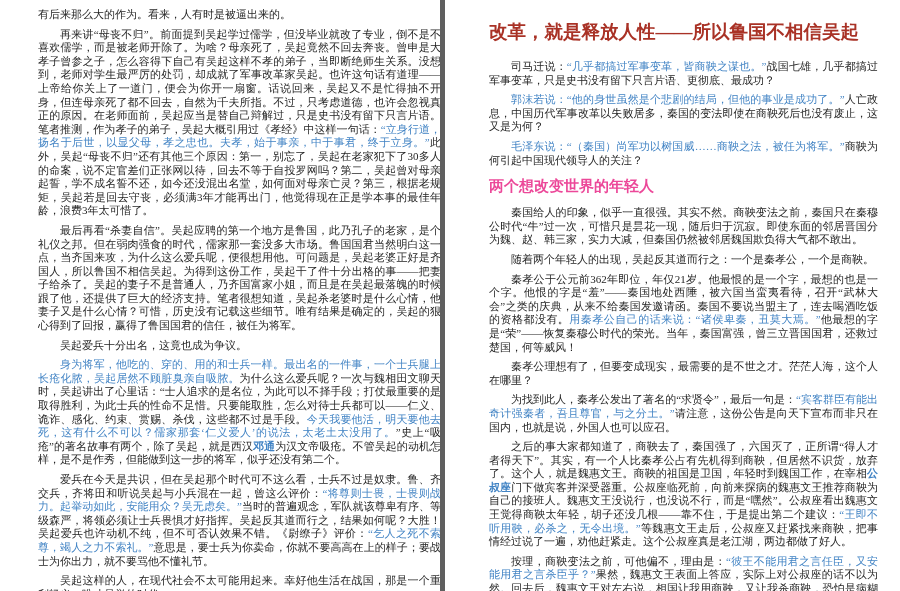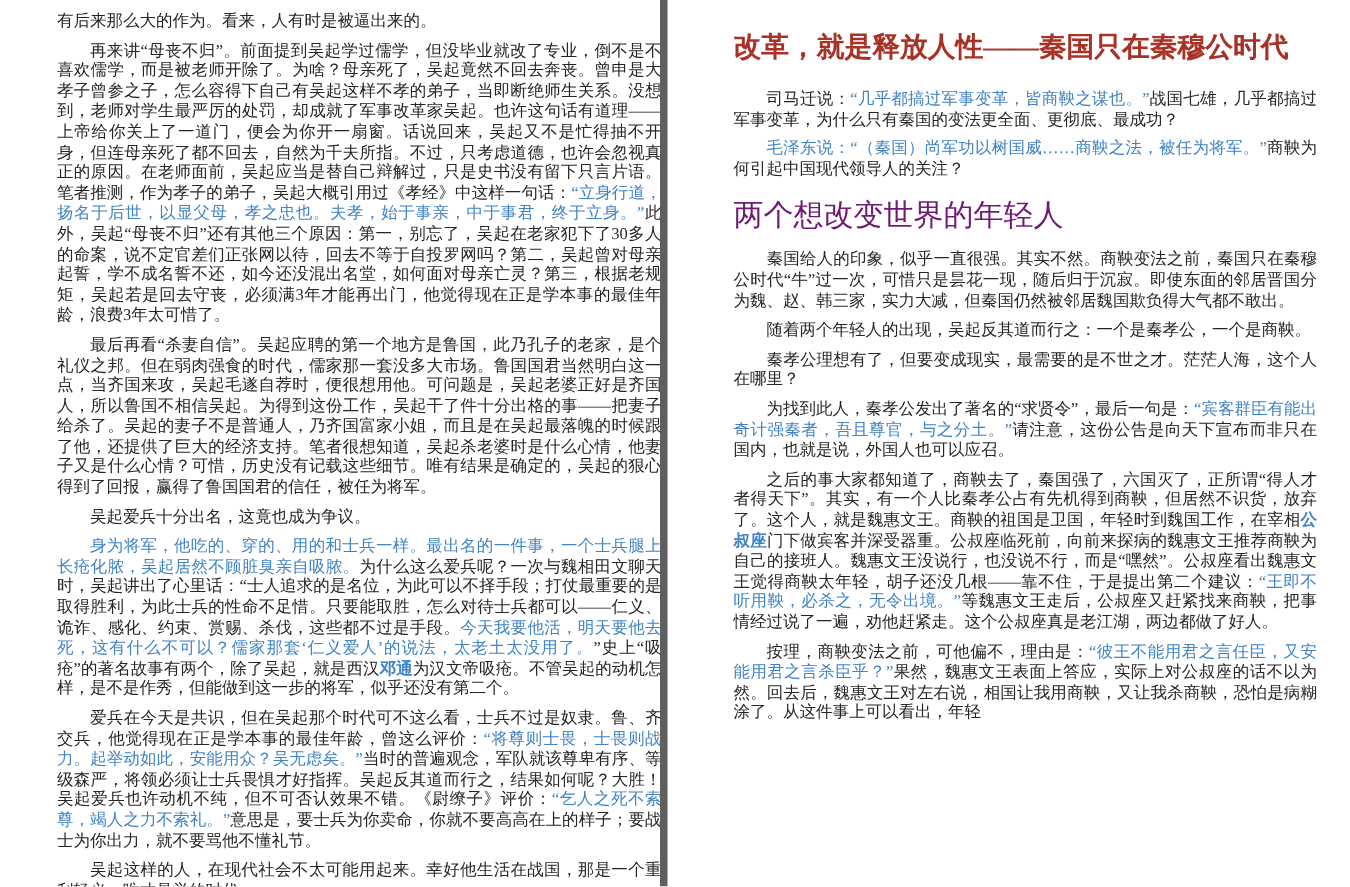--- a/index.html
+++ b/index.html
@@ -19,43 +19,45 @@
     word-break:break-all;
   }
   p.noindent{text-indent:0;}
   .bl{color:var(--quote,#4183c4);}
   a.ent{color:var(--quote,#4183c4);text-decoration:none;cursor:pointer;font-weight:bold;}
   h1.title{
     font-size:18.5px;font-weight:bold;line-height:1.3;
     color:var(--title,#a93226);margin:0 0 16px 0;
   }
   h2.h2{
-    font-size:20px;font-weight:normal;color:#701a75;
+    font-size:15px;font-weight:bold;color:#ec4899;
     margin:10px 0 10px 0;
   }
 </style>
 </head>
 <body>
 
 <div class="page-col col-left">
   <p class="para noindent"><span>有后来那么大的作为。看来，人有时是被逼出来的。</span></p>
   <p class="para"><span>再来讲“母丧不归”。前面提到吴起学过儒学，但没毕业就改了专业，倒不是不喜欢儒学，而是被老师开除了。为啥？母亲死了，吴起竟然不回去奔丧。曾申是大孝子曾参之子，怎么容得下自己有吴起这样不孝的弟子，当即断绝师生关系。没想到，老师对学生最严厉的处罚，却成就了军事改革家吴起。也许这句话有道理——上帝给你关上了一道门，便会为你开一扇窗。话说回来，吴起又不是忙得抽不开身，但连母亲死了都不回去，自然为千夫所指。不过，只考虑道德，也许会忽视真正的原因。在老师面前，吴起应当是替自己辩解过，只是史书没有留下只言片语。笔者推测，作为孝子的弟子，吴起大概引用过《孝经》中这样一句话：</span><span class="bl">“立身行道，扬名于后世，以显父母，孝之忠也。夫孝，始于事亲，中于事君，终于立身。”</span><span>此外，吴起“母丧不归”还有其他三个原因：第一，别忘了，吴起在老家犯下了30多人的命案，说不定官差们正张网以待，回去不等于自投罗网吗？第二，吴起曾对母亲起誓，学不成名誓不还，如今还没混出名堂，如何面对母亲亡灵？第三，根据老规矩，吴起若是回去守丧，必须满3年才能再出门，他觉得现在正是学本事的最佳年龄，浪费3年太可惜了。</span></p>
-  <p class="para"><span>最后再看“杀妻自信”。吴起应聘的第一个地方是鲁国，此乃孔子的老家，是个礼仪之邦。但在弱肉强食的时代，儒家那一套没多大市场。鲁国国君当然明白这一点，当齐国来攻，吴起毛遂自荐时，便很想用他。可问题是，吴起老婆正好是齐国人，所以鲁国不相信吴起。为得到这份工作，吴起干了件十分出格的事——把妻子给杀了。吴起的妻子不是普通人，乃齐国富家小姐，而且是在吴起最落魄的时候跟了他，还提供了巨大的经济支持。笔者很想知道，吴起杀老婆时是什么心情，他妻子又是什么心情？可惜，历史没有记载这些细节。唯有结果是确定的，吴起的狠心得到了回报，赢得了鲁国国君的信任，被任为将军。</span></p>
+  <p class="para"><span>最后再看“杀妻自信”。吴起应聘的第一个地方是鲁国，此乃孔子的老家，是个礼仪之邦。但在弱肉强食的时代，儒家那一套没多大市场。鲁国国君当然明白这一点，当齐国来攻，为什么这么爱兵呢，便很想用他。可问题是，吴起老婆正好是齐国人，所以鲁国不相信吴起。为得到这份工作，吴起干了件十分出格的事——把妻子给杀了。吴起的妻子不是普通人，乃齐国富家小姐，而且是在吴起最落魄的时候跟了他，还提供了巨大的经济支持。笔者很想知道，吴起杀老婆时是什么心情，他妻子又是什么心情？可惜，历史没有记载这些细节。唯有结果是确定的，吴起的狠心得到了回报，赢得了鲁国国君的信任，被任为将军。</span></p>
   <p class="para"><span>吴起爱兵十分出名，这竟也成为争议。</span></p>
   <p class="para"><span class="bl">身为将军，他吃的、穿的、用的和士兵一样。最出名的一件事，一个士兵腿上长疮化脓，吴起居然不顾脏臭亲自吸脓。</span><span>为什么这么爱兵呢？一次与魏相田文聊天时，吴起讲出了心里话：“士人追求的是名位，为此可以不择手段；打仗最重要的是取得胜利，为此士兵的性命不足惜。只要能取胜，怎么对待士兵都可以——仁义、诡诈、感化、约束、赏赐、杀伐，这些都不过是手段。</span><span class="bl">今天我要他活，明天要他去死，这有什么不可以？儒家那套‘仁义爱人’的说法，太老土太没用了。</span><span>”史上“吸疮”的著名故事有两个，除了吴起，就是西汉</span><a class="ent">邓通</a><span>为汉文帝吸疮。不管吴起的动机怎样，是不是作秀，但能做到这一步的将军，似乎还没有第二个。</span></p>
-  <p class="para"><span>爱兵在今天是共识，但在吴起那个时代可不这么看，士兵不过是奴隶。鲁、齐交兵，他觉得现在正是学本事的最佳年龄，曾这么评价：</span><span class="bl">“将尊则士畏，士畏则战力。起举动如此，安能用众？吴无虑矣。”</span><span>当时的普遍观念，军队就该尊卑有序、等级森严，将领必须让士兵畏惧才好指挥。吴起反其道而行之，结果如何呢？大胜！吴起爱兵也许动机不纯，但不可否认效果不错。《尉缭子》评价：</span><span class="bl">“乞人之死不索尊，竭人之力不索礼。”</span><span>意思是，要士兵为你卖命，你就不要高高在上的样子；要战士为你出力，就不要骂他不懂礼节。</span></p>
+  <p class="para"><span>爱兵在今天是共识，但在吴起那个时代可不这么看，士兵不过是奴隶。鲁、齐交兵，齐将田和听说吴起与小兵混在一起，曾这么评价：</span><span class="bl">“将尊则士畏，士畏则战力。起举动如此，安能用众？吴无虑矣。”</span><span>当时的普遍观念，军队就该尊卑有序、等级森严，将领必须让士兵畏惧才好指挥。吴起反其道而行之，结果如何呢？大胜！吴起爱兵也许动机不纯，但不可否认效果不错。《尉缭子》评价：</span><span class="bl">“乞人之死不索尊，竭人之力不索礼。”</span><span>意思是，要士兵为你卖命，你就不要高高在上的样子；要战士为你出力，就不要骂他不懂礼节。</span></p>
   <p class="para"><span>吴起这样的人，在现代社会不太可能用起来。幸好他生活在战国，那是一个重利轻义、唯才是举的时代。</span></p>
 </div>
 
 <div class="divider"></div>
 
 <div class="page-col col-right">
-  <h1 class="title">改革，就是释放人性——秦国只在秦穆公时代</h1>
-  <p class="para"><span>司马迁说：</span><span class="bl">“几乎都搞过军事变革，皆商鞅之谋也。”</span><span>战国七雄，几乎都搞过军事变革，为什么只有秦国的变法更全面、更彻底、最成功？</span></p>
+  <h1 class="title">改革，就是释放人性——所以鲁国不相信吴起</h1>
+  <p class="para"><span>司马迁说：</span><span class="bl">“几乎都搞过军事变革，皆商鞅之谋也。”</span><span>战国七雄，几乎都搞过军事变革，只是史书没有留下只言片语、更彻底、最成功？</span></p>
+  <p class="para"><span class="bl">郭沫若说：“他的身世虽然是个悲剧的结局，但他的事业是成功了。”</span><span>人亡政息，中国历代军事改革以失败居多，秦国的变法即使在商鞅死后也没有废止，这又是为何？</span></p>
   <p class="para"><span class="bl">毛泽东说：“（秦国）尚军功以树国威……商鞅之法，被任为将军。”</span><span>商鞅为何引起中国现代领导人的关注？</span></p>
   <h2 class="h2">两个想改变世界的年轻人</h2>
   <p class="para"><span>秦国给人的印象，似乎一直很强。其实不然。商鞅变法之前，秦国只在秦穆公时代“牛”过一次，可惜只是昙花一现，随后归于沉寂。即使东面的邻居晋国分为魏、赵、韩三家，实力大减，但秦国仍然被邻居魏国欺负得大气都不敢出。</span></p>
   <p class="para"><span>随着两个年轻人的出现，吴起反其道而行之：一个是秦孝公，一个是商鞅。</span></p>
+  <p class="para"><span>秦孝公于公元前362年即位，年仅21岁。他最恨的是一个字，最想的也是一个字。他恨的字是“羞”——秦国地处西陲，被六国当蛮夷看待，召开“武林大会”之类的庆典，从来不给秦国发邀请函。秦国不要说当盟主了，连去喝酒吃饭的资格都没有。</span><span class="bl">用秦孝公自己的话来说：“诸侯卑秦，丑莫大焉。”</span><span>他最想的字是“荣”——恢复秦穆公时代的荣光。当年，秦国富强，曾三立晋国国君，还救过楚国，何等威风！</span></p>
   <p class="para"><span>秦孝公理想有了，但要变成现实，最需要的是不世之才。茫茫人海，这个人在哪里？</span></p>
   <p class="para"><span>为找到此人，秦孝公发出了著名的“求贤令”，最后一句是：</span><span class="bl">“宾客群臣有能出奇计强秦者，吾且尊官，与之分土。”</span><span>请注意，这份公告是向天下宣布而非只在国内，也就是说，外国人也可以应召。</span></p>
   <p class="para"><span>之后的事大家都知道了，商鞅去了，秦国强了，六国灭了，正所谓“得人才者得天下”。其实，有一个人比秦孝公占有先机得到商鞅，但居然不识货，放弃了。这个人，就是魏惠文王。商鞅的祖国是卫国，年轻时到魏国工作，在宰相</span><a class="ent">公叔座</a><span>门下做宾客并深受器重。公叔座临死前，向前来探病的魏惠文王推荐商鞅为自己的接班人。魏惠文王没说行，也没说不行，而是“嘿然”。公叔座看出魏惠文王觉得商鞅太年轻，胡子还没几根——靠不住，于是提出第二个建议：</span><span class="bl">“王即不听用鞅，必杀之，无令出境。”</span><span>等魏惠文王走后，公叔座又赶紧找来商鞅，把事情经过说了一遍，劝他赶紧走。这个公叔座真是老江湖，两边都做了好人。</span></p>
   <p class="para"><span>按理，商鞅变法之前，可他偏不，理由是：</span><span class="bl">“彼王不能用君之言任臣，又安能用君之言杀臣乎？”</span><span>果然，魏惠文王表面上答应，实际上对公叔座的话不以为然。回去后，魏惠文王对左右说，相国让我用商鞅，又让我杀商鞅，恐怕是病糊涂了。从这件事上可以看出，年轻</span></p>
 </div>
 
 </body></html>

